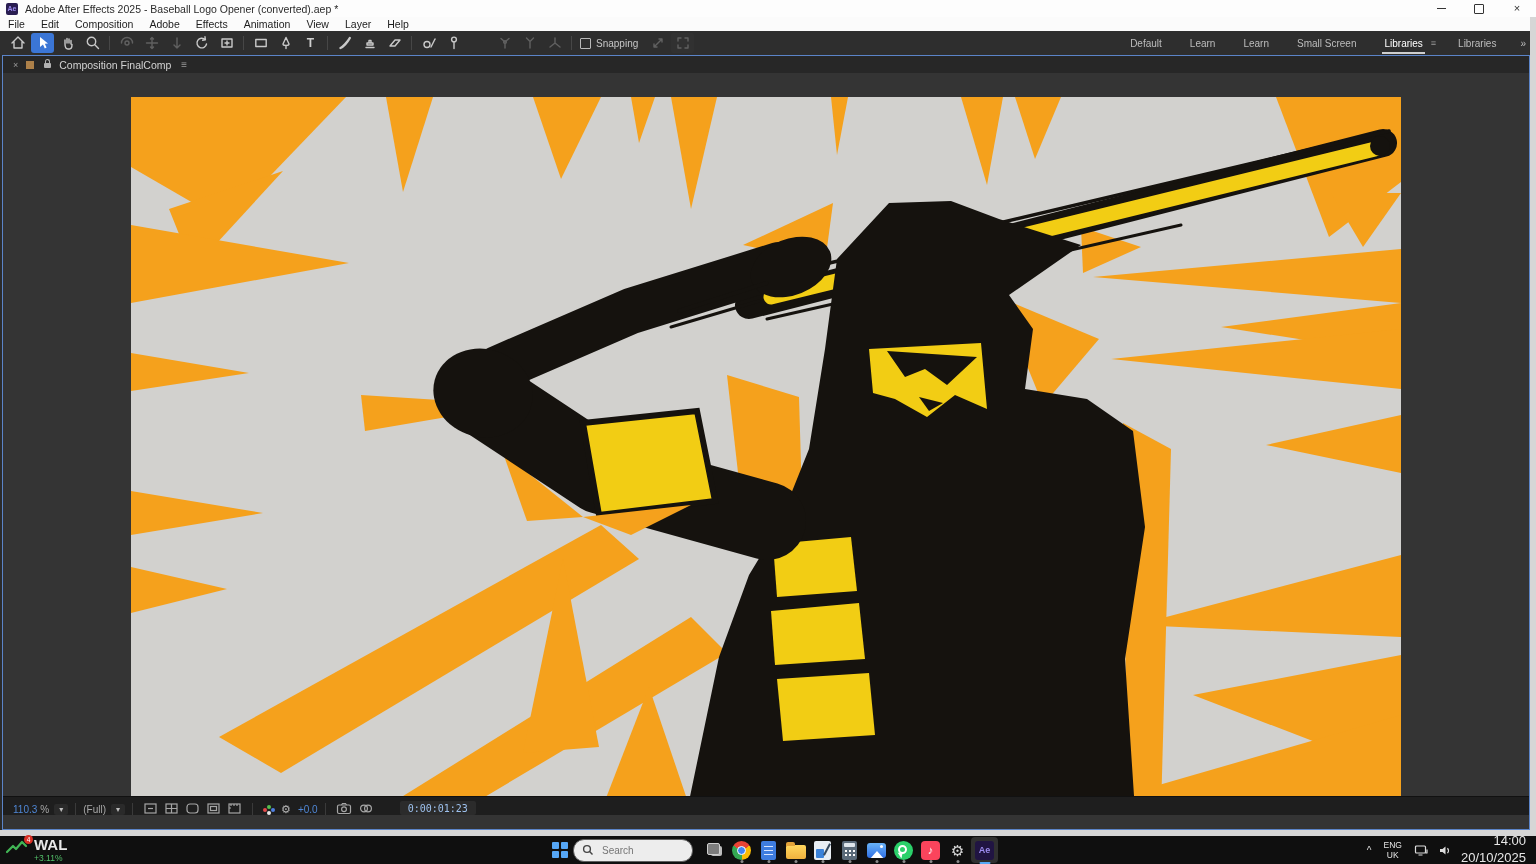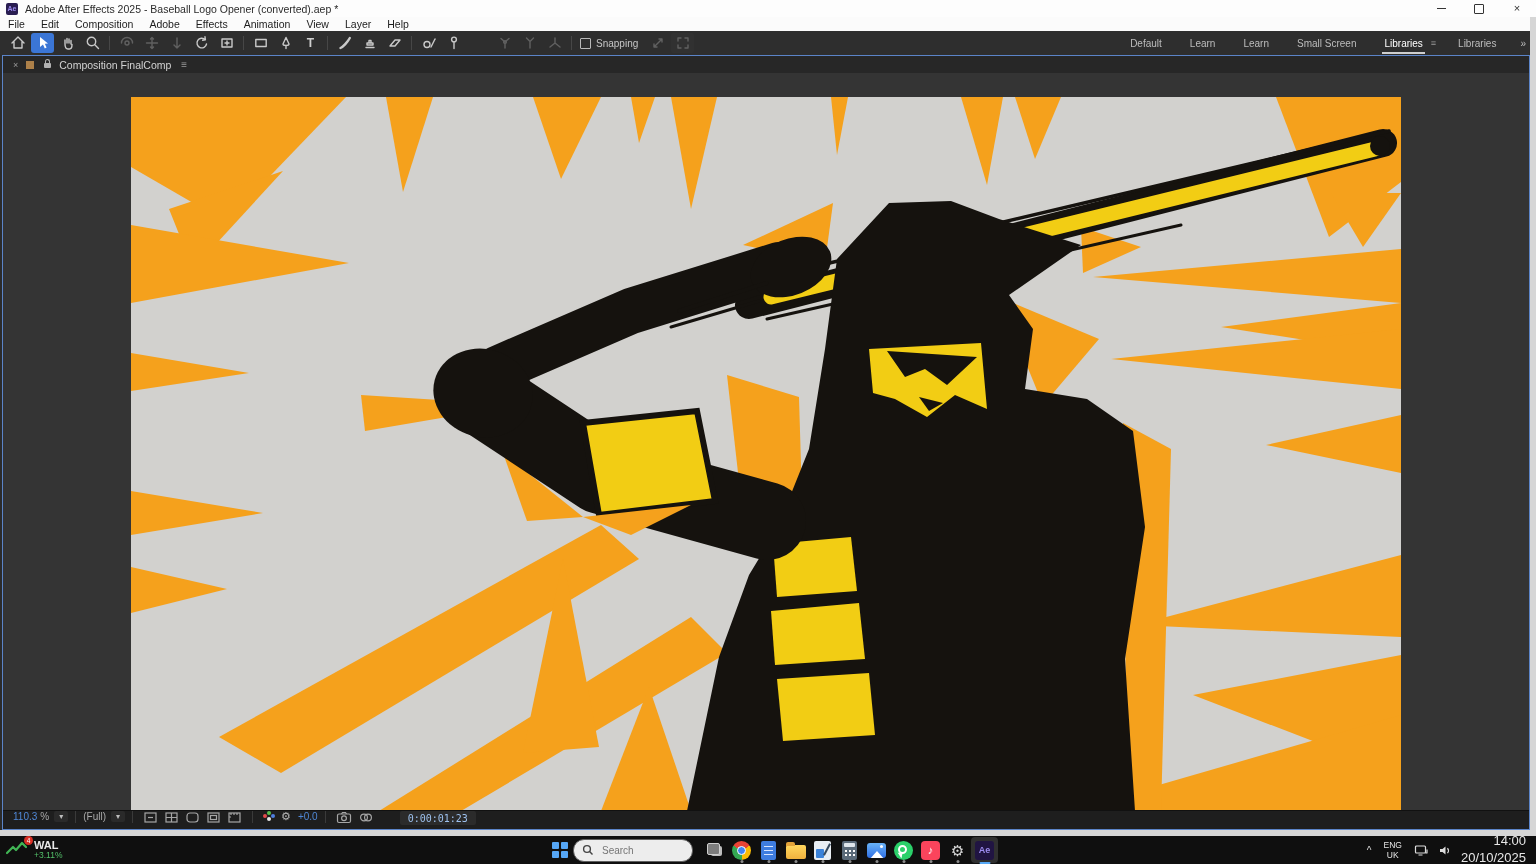--- a/index.html
+++ b/index.html
@@ -45,21 +45,21 @@
     border-radius:3px 3px 0 0;top:-4px;left:1px}
   .pt-title{font-size:10.5px;color:#d2d2d2;margin-left:8px}
   .pt-menu{color:#9a9a9a;font-size:10px;margin-left:10px}
   #viewertabs{left:0;top:17px;width:100%;height:20px;background:#232323;display:flex;align-items:center;position:absolute}
   .vtab-active{background:#3a3a3a;border-radius:3px;margin-left:16px;padding:2px 10px;font-size:10px;color:#e8e8e8}
   .vtab-chev{color:#8a8a8a;font-size:10px;margin-left:6px}
   .vtab{color:#9a9a9a;font-size:10px;margin-left:12px}
   #viewport{left:0;top:37px;width:1526px;height:718px;background:#343434;position:absolute;overflow:hidden}
   #artwork{position:absolute;left:128px;top:4px;width:1270px;height:714px}
   
-  #viewbar{left:0;bottom:0;width:100%;height:18px;background:#1e1e1e;display:flex;align-items:flex-start;position:absolute;
+  #viewbar{left:0;bottom:14px;width:100%;height:18px;background:#1e1e1e;display:flex;align-items:flex-end;position:absolute;
     border-top:1px solid #111}
   .vb-blue{color:#4f87d6;font-size:10px}
   .vb-gray{color:#a9a9a9;font-size:10px}
   .vb-chev{color:#bdbdbd;font-size:8px;background:#2a2a2a;border-radius:2px;padding:1px 5px;margin-left:5px}
   .vb-sep{width:1px;height:12px;background:#3a3a3a;margin:0 7px}
   .vb-ic{margin:0 3px;display:flex;align-items:center}
   .vb-ic svg{stroke:#a6a6a6;fill:none;stroke-width:1.2}
   .rgba-dots{width:12px;height:10px;position:relative}
   .rgba-dots i{position:absolute;width:4px;height:4px;border-radius:50%}
   .gear{color:#b5b5b5;font-size:11px;line-height:1}
@@ -67,21 +67,21 @@
     font:10px "DejaVu Sans Mono",monospace;color:#9dc1ee}
   
   #bottomstrip{left:0;top:830px;width:1536px;height:6px;background:#d6d6d6}
   #rightstrip{left:1530px;top:17px;width:6px;height:819px;background:#d6d6d6}
   
   #taskbar{left:0;top:836px;width:1536px;height:28px;background:#0f0f0f;display:flex;align-items:center}
   #widget{display:flex;align-items:center;margin-left:6px}
   #wbadge{position:absolute;top:-4px;right:-6px;width:9px;height:9px;background:#d93025;border-radius:50%;
     color:#fff;font-size:6.5px;display:flex;align-items:center;justify-content:center}
   #wtext{margin-left:7px;line-height:1.15}
-  #wticker{font-size:11px;color:#e8e8e8;font-weight:bold}
+  #wticker{font-size:15px;color:#e8e8e8;font-weight:bold}
   #wchange{font-size:8.5px;color:#53c06a}
   #centerdock{position:absolute;left:546px;top:0;height:28px;display:flex;align-items:center}
   .startgrid{width:16px;height:16px;display:grid;grid-template-columns:7px 7px;grid-template-rows:7px 7px;gap:2px;margin:0 8px}
   .startgrid i{background:#55a6f5;border-radius:1px}
   #searchpill{width:118px;height:21px;border-radius:11px;background:#ededed;border:1px solid #5f5f5f;
     display:flex;align-items:center;margin-right:8px}
   #searchpill svg{margin-left:8px;stroke:#444;fill:none;stroke-width:1.4}
   #searchpill input{border:none;background:transparent;outline:none;font-size:10px;color:#333;width:80px;margin-left:6px;
     font-family:Liberation Sans, sans-serif}
   .app{position:relative;width:27px;height:28px;display:flex;align-items:center;justify-content:center}

